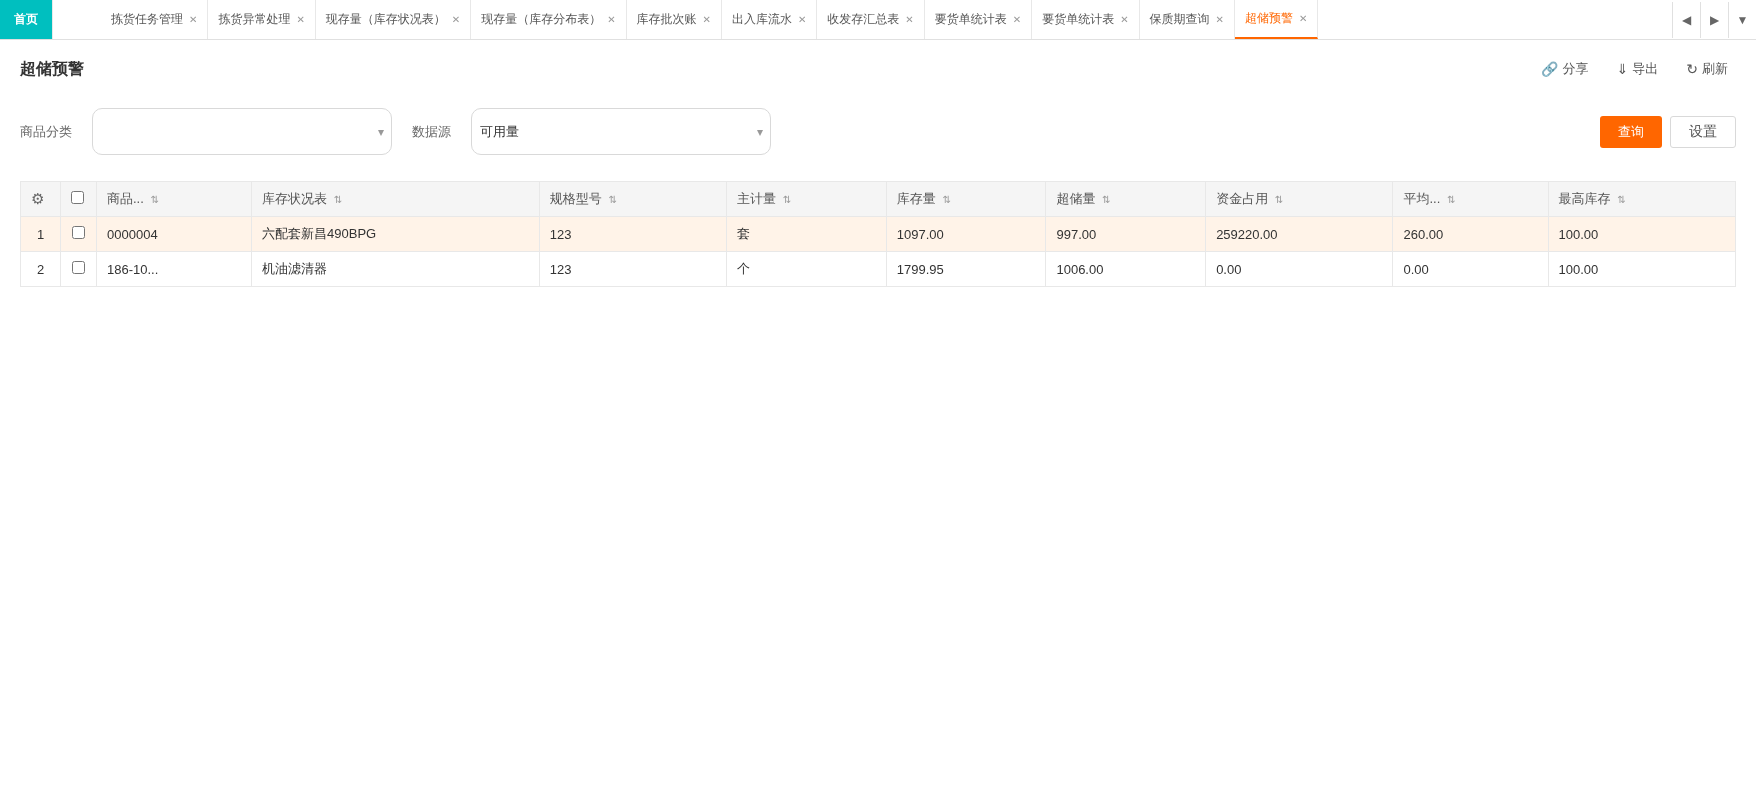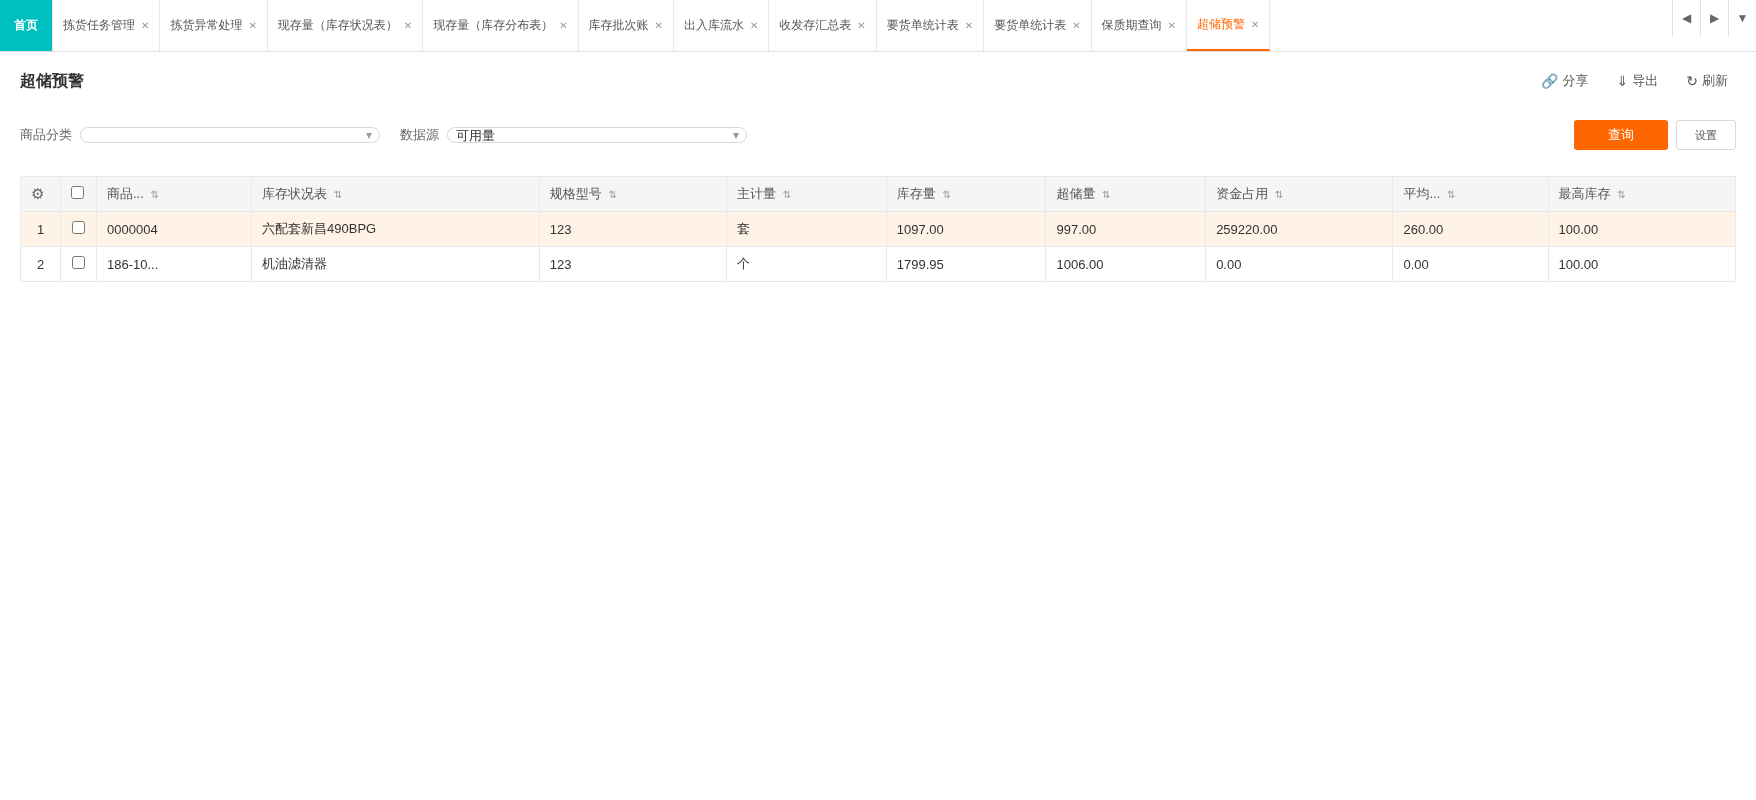--- a/index.html
+++ b/index.html
@@ -1,26 +1,27 @@
 <!DOCTYPE html>
 <html><head>
   <meta charset="utf-8">
   <style>
     * { box-sizing: border-box; margin: 0; padding: 0; }
     body { font-family: 'Microsoft YaHei', Arial, sans-serif; font-size: 13px; background: #f5f5f5; color: #333; }
 
     
     .nav-bar {
       display: flex;
-      align-items: flex-start;
+      align-items: center;
       background: #fff;
       border-bottom: 1px solid #e0e0e0;
-      height: 52px;
+      height: 40px;
       overflow: hidden;
       white-space: nowrap;
+      gap: 48px;
     }
     .nav-item {
       display: inline-flex;
       align-items: center;
       padding: 16px 10px;
       height: 100%;
       font-size: 12px;
       color: #555;
       cursor: pointer;
       border-right: 1px solid #e8e8e8;
@@ -103,34 +104,34 @@
     .filter-bar {
       display: flex;
       align-items: center;
       gap: 20px;
       margin-bottom: 16px;
       padding: 10px 0;
     }
     .filter-group {
       display: flex;
       align-items: center;
-      gap: 8px;
+      gap: 20px;
     }
     .filter-label {
       color: #666;
       font-size: 13px;
       white-space: nowrap;
     }
     .filter-select-wrapper {
       position: relative;
       display: inline-block;
     }
     .filter-select-wrapper select {
       width: 300px;
-      height: 16px;
+      height: 47px;
       border: 1px solid #d9d9d9;
       border-radius: 10px;
       padding: 0 28px 0 8px;
       font-size: 13px;
       color: #333;
       background: #fff;
       appearance: none;
       cursor: pointer;
     }
     .filter-select-arrow {
@@ -145,31 +146,31 @@
     .filter-actions {
       margin-left: auto;
       display: flex;
       gap: 8px;
     }
     .btn-query {
       background: #f60;
       color: #fff;
       border: none;
       border-radius: 3px;
-      padding: 6px 34px;
+      padding: 6px 18px;
       font-size: 13px;
       cursor: pointer;
     }
     .btn-settings {
       background: #fff;
       color: #555;
       border: 1px solid #d9d9d9;
       border-radius: 3px;
       padding: 6px 18px;
-      font-size: 11px;
+      font-size: 14px;
       cursor: pointer;
     }
 
     
     .data-table {
       width: 100%;
       border-collapse: collapse;
       font-size: 13px;
     }
     .data-table th {

